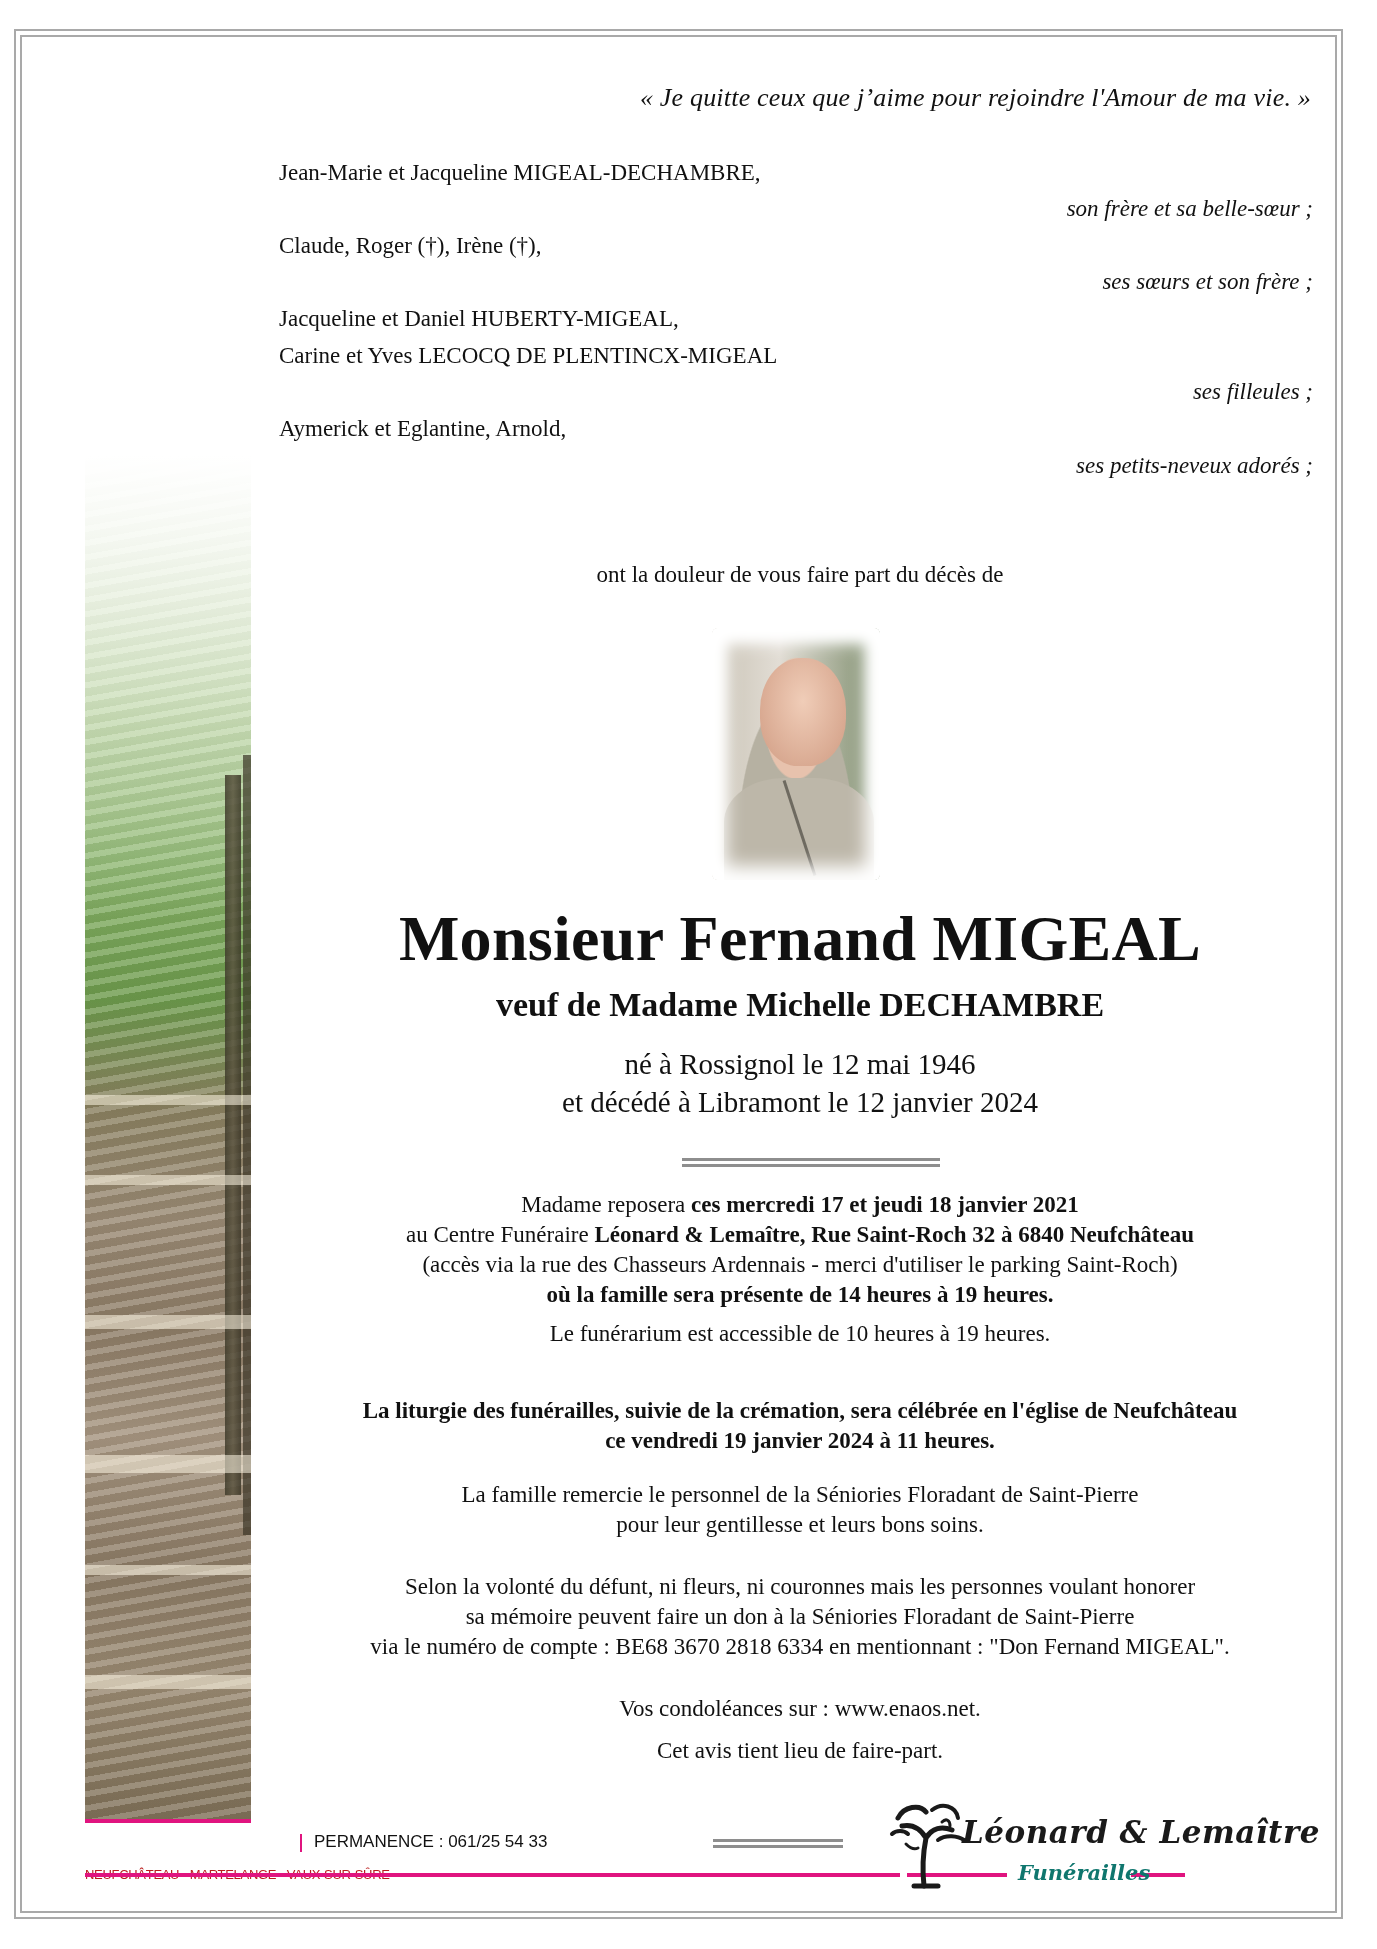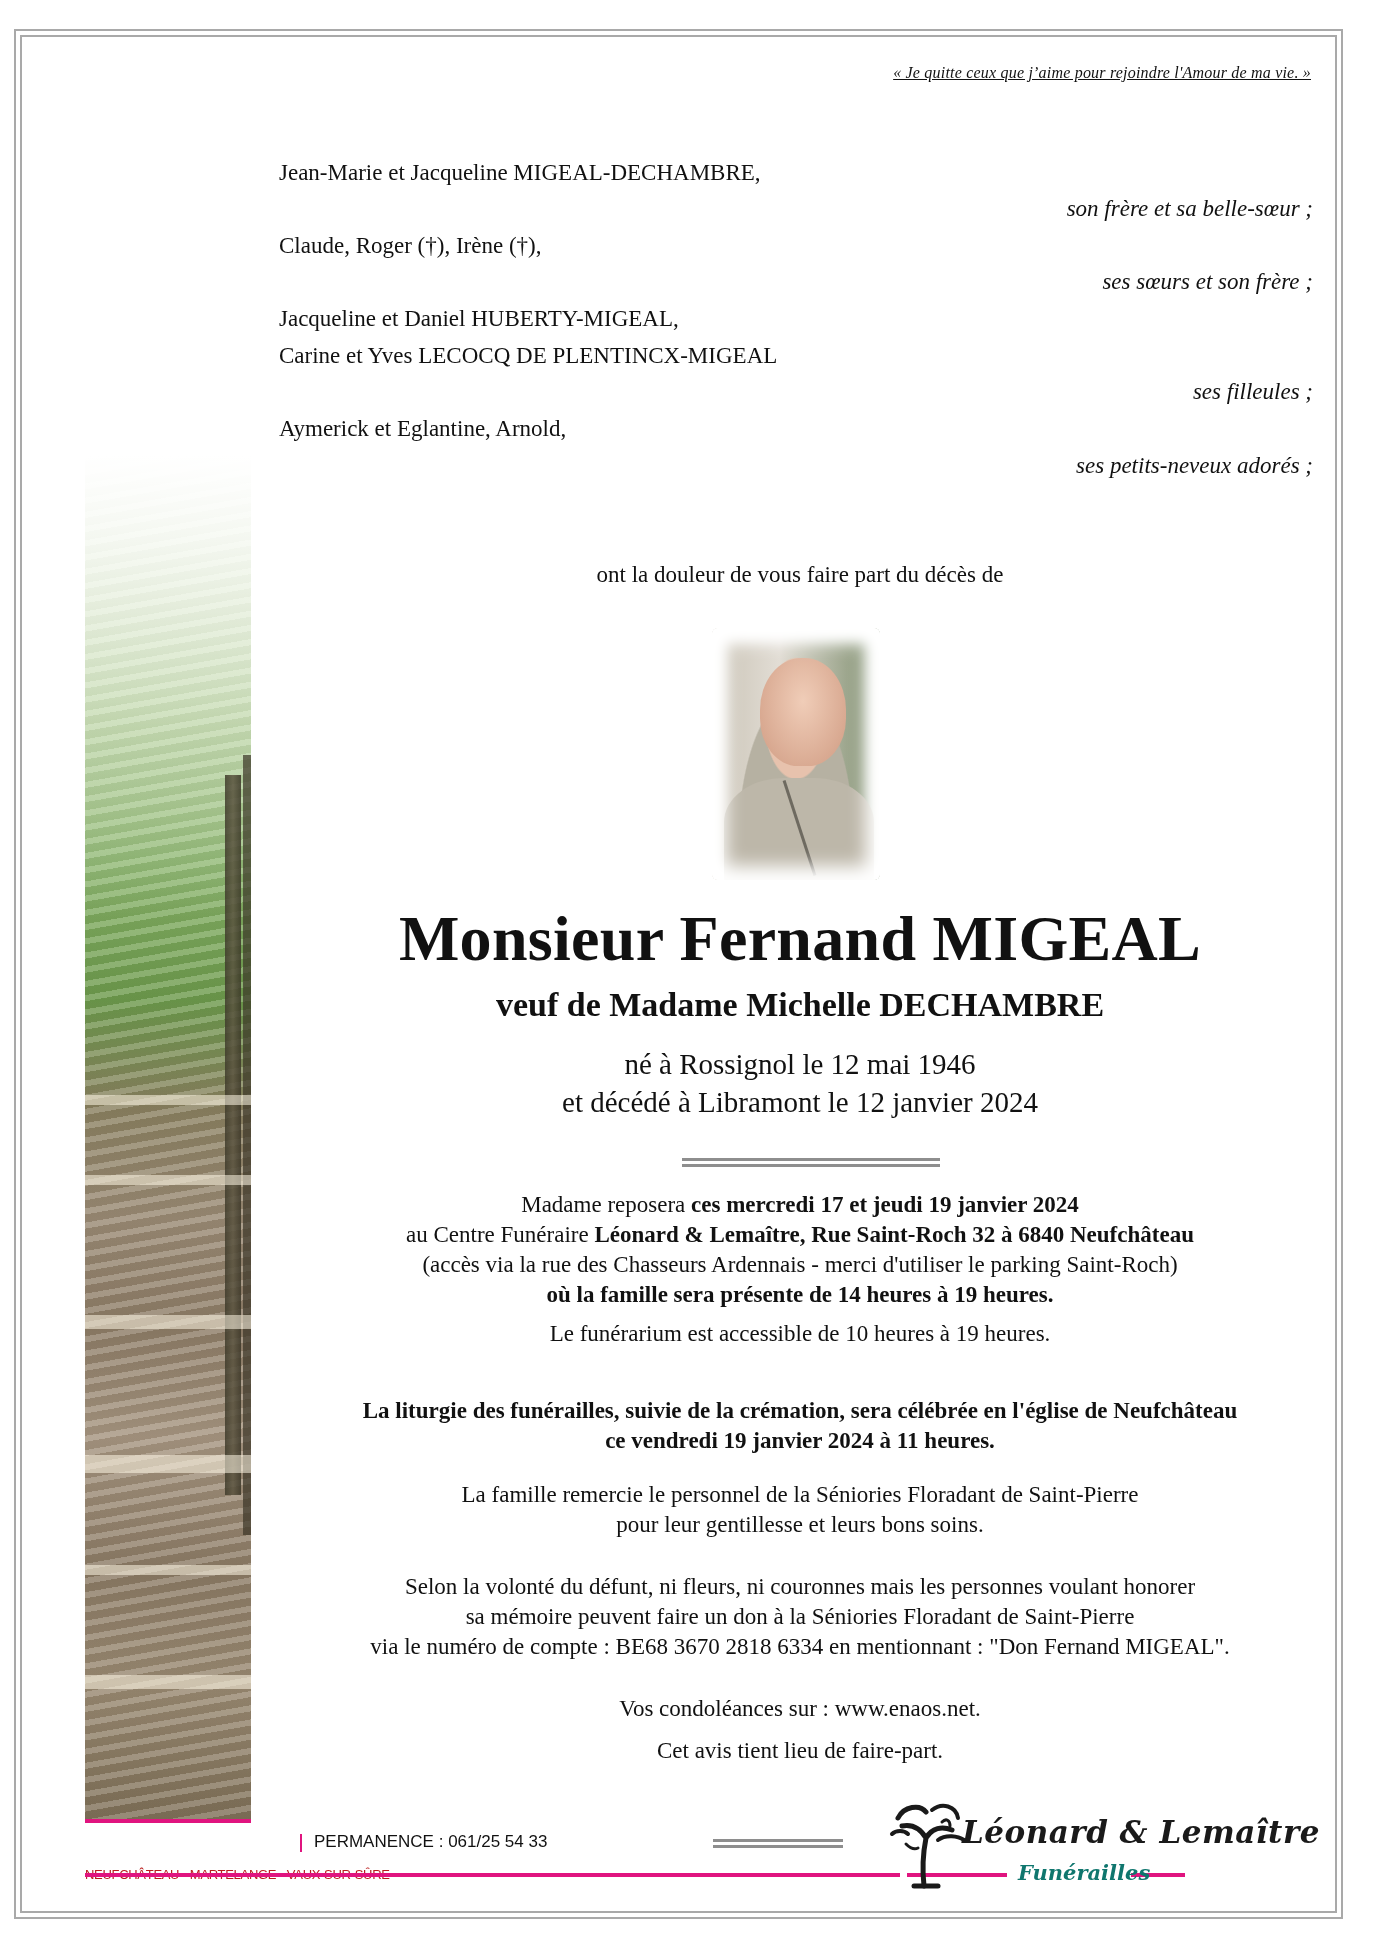--- a/index.html
+++ b/index.html
@@ -1,20 +1,20 @@
 <!DOCTYPE html>
 <html><head>
 <meta charset="utf-8">
 <style>
   html, body { margin:0; padding:0; background:#ffffff; }
   body { width:1377px; height:1949px; position:relative; overflow:hidden; font-family:"Liberation Serif", "DejaVu Serif", serif; color:#111; }
   .frame-outer { position:absolute; left:14px; top:29px; width:1329px; height:1890px; border:2px solid #a9a9a9; box-sizing:border-box; }
   .frame-inner { position:absolute; left:20px; top:35px; width:1317px; height:1878px; border:2px solid #a9a9a9; box-sizing:border-box; }
 
-  .quote { position:absolute; right:66px; top:64px; font-style:italic; font-size:16px; letter-spacing:0.2px;text-decoration:underline; }
+  .quote { position:absolute; right:66px; top:83px; font-style:italic; font-size:26px; letter-spacing:0.2px; }
 
   .fam { position:absolute; left:279px; width:1034px; font-size:23px; }
   .fam .names { position:absolute; left:0; white-space:nowrap; }
   .fam .rel { position:absolute; right:0; font-style:italic; white-space:nowrap; }
 
   .announce { position:absolute; left:0; width:1600px; text-align:center; font-size:23px; }
 
   .forest { position:absolute; left:85px; top:455px; width:166px; height:1364px; overflow:hidden;
     background:
       linear-gradient(to bottom, rgba(255,255,255,1) 0%, rgba(255,255,255,0.85) 6%, rgba(255,255,255,0.35) 20%, rgba(255,255,255,0) 34%),
@@ -101,21 +101,21 @@
 
 <div class="name">Monsieur Fernand MIGEAL</div>
 <div class="widow">veuf de Madame Michelle DECHAMBRE</div>
 <div class="born">né à Rossignol le 12 mai 1946</div>
 <div class="died">et décédé à Libramont le 12 janvier 2024</div>
 
 <div class="dbl-rule" style="top:1158px"></div>
 <div class="dbl-rule" style="top:1164px"></div>
 
 <div class="center-block" style="top:1190px;">
-  <div><span>Madame reposera </span><span class="b">ces mercredi 17 et jeudi 19 janvier 2024</span></div>
+  <div><span>Madame reposera </span><span class="b">ces mercredi 17 et jeudi 18 janvier 2021</span></div>
   <div><span>au Centre Funéraire </span><span class="b">Léonard &amp; Lemaître, Rue Saint-Roch 32 à 6840 Neufchâteau</span></div>
   <div>(accès via la rue des Chasseurs Ardennais - merci d'utiliser le parking Saint-Roch)</div>
   <div class="b">où la famille sera présente de 14 heures à 19 heures.</div>
   <div style="margin-top:9px">Le funérarium est accessible de 10 heures à 19 heures.</div>
 </div>
 
 <div class="center-block b" style="top:1396px;">
   <div>La liturgie des funérailles, suivie de la crémation, sera célébrée en l'église de Neufchâteau</div>
   <div>ce vendredi 19 janvier 2024 à 11 heures.</div>
 </div>

